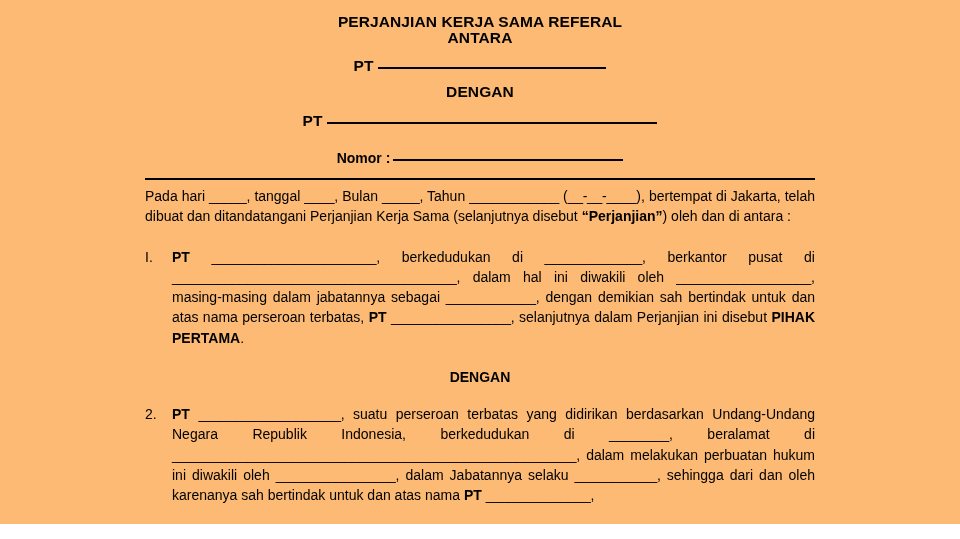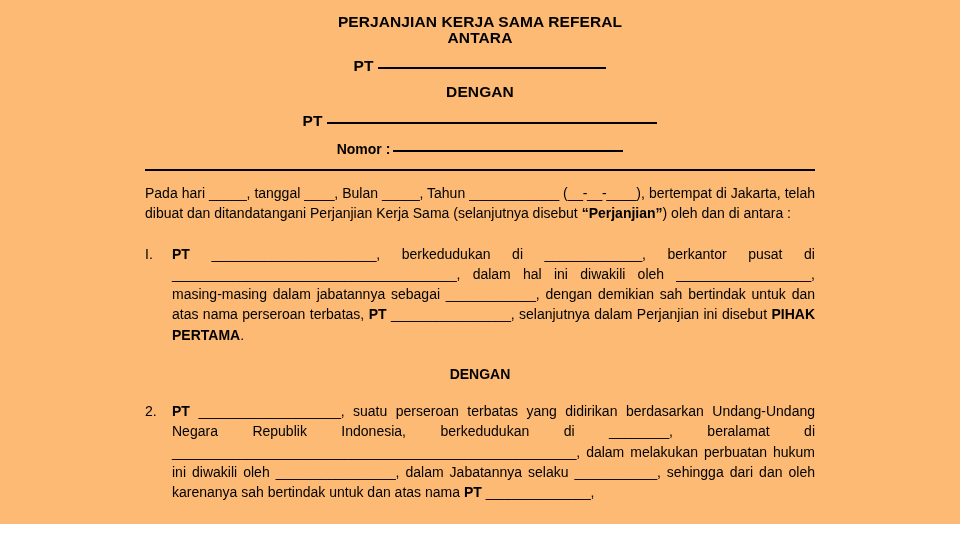--- a/index.html
+++ b/index.html
@@ -60,21 +60,21 @@
   }
   .pt1 { margin-top: 10px; }
   .pt1 .blank { width: 228px; }
   .pt2 { margin-top: 9px; }
   .pt2 .blank { width: 330px; }
 
   .nomor-line {
     text-align: center;
     font-weight: bold;
     font-size: 14px;
-    margin-top: 9px;
+    margin-top: 18px;
     white-space: nowrap;
   }
   .nomor-line .blank {
     display: inline-block;
     border-bottom: 2.2px solid #000;
     width: 230px;
     height: 11px;
     vertical-align: 2px;
     margin-left: 3px;
   }
@@ -87,21 +87,21 @@
   }
 
   
   .para {
     font-size: 14px;
     line-height: 1.45;
     text-align: justify;
     text-justify: inter-word;
     margin-top: 5px;
   }
-  .para.intro { margin-top: 12px; }
+  .para.intro { margin-top: 6px; }
 
   .list-item {
     position: relative;
     font-size: 14px;
     line-height: 1.45;
     text-align: justify;
     text-justify: inter-word;
     padding-left: 27px;
     margin-top: 20px;
   }

